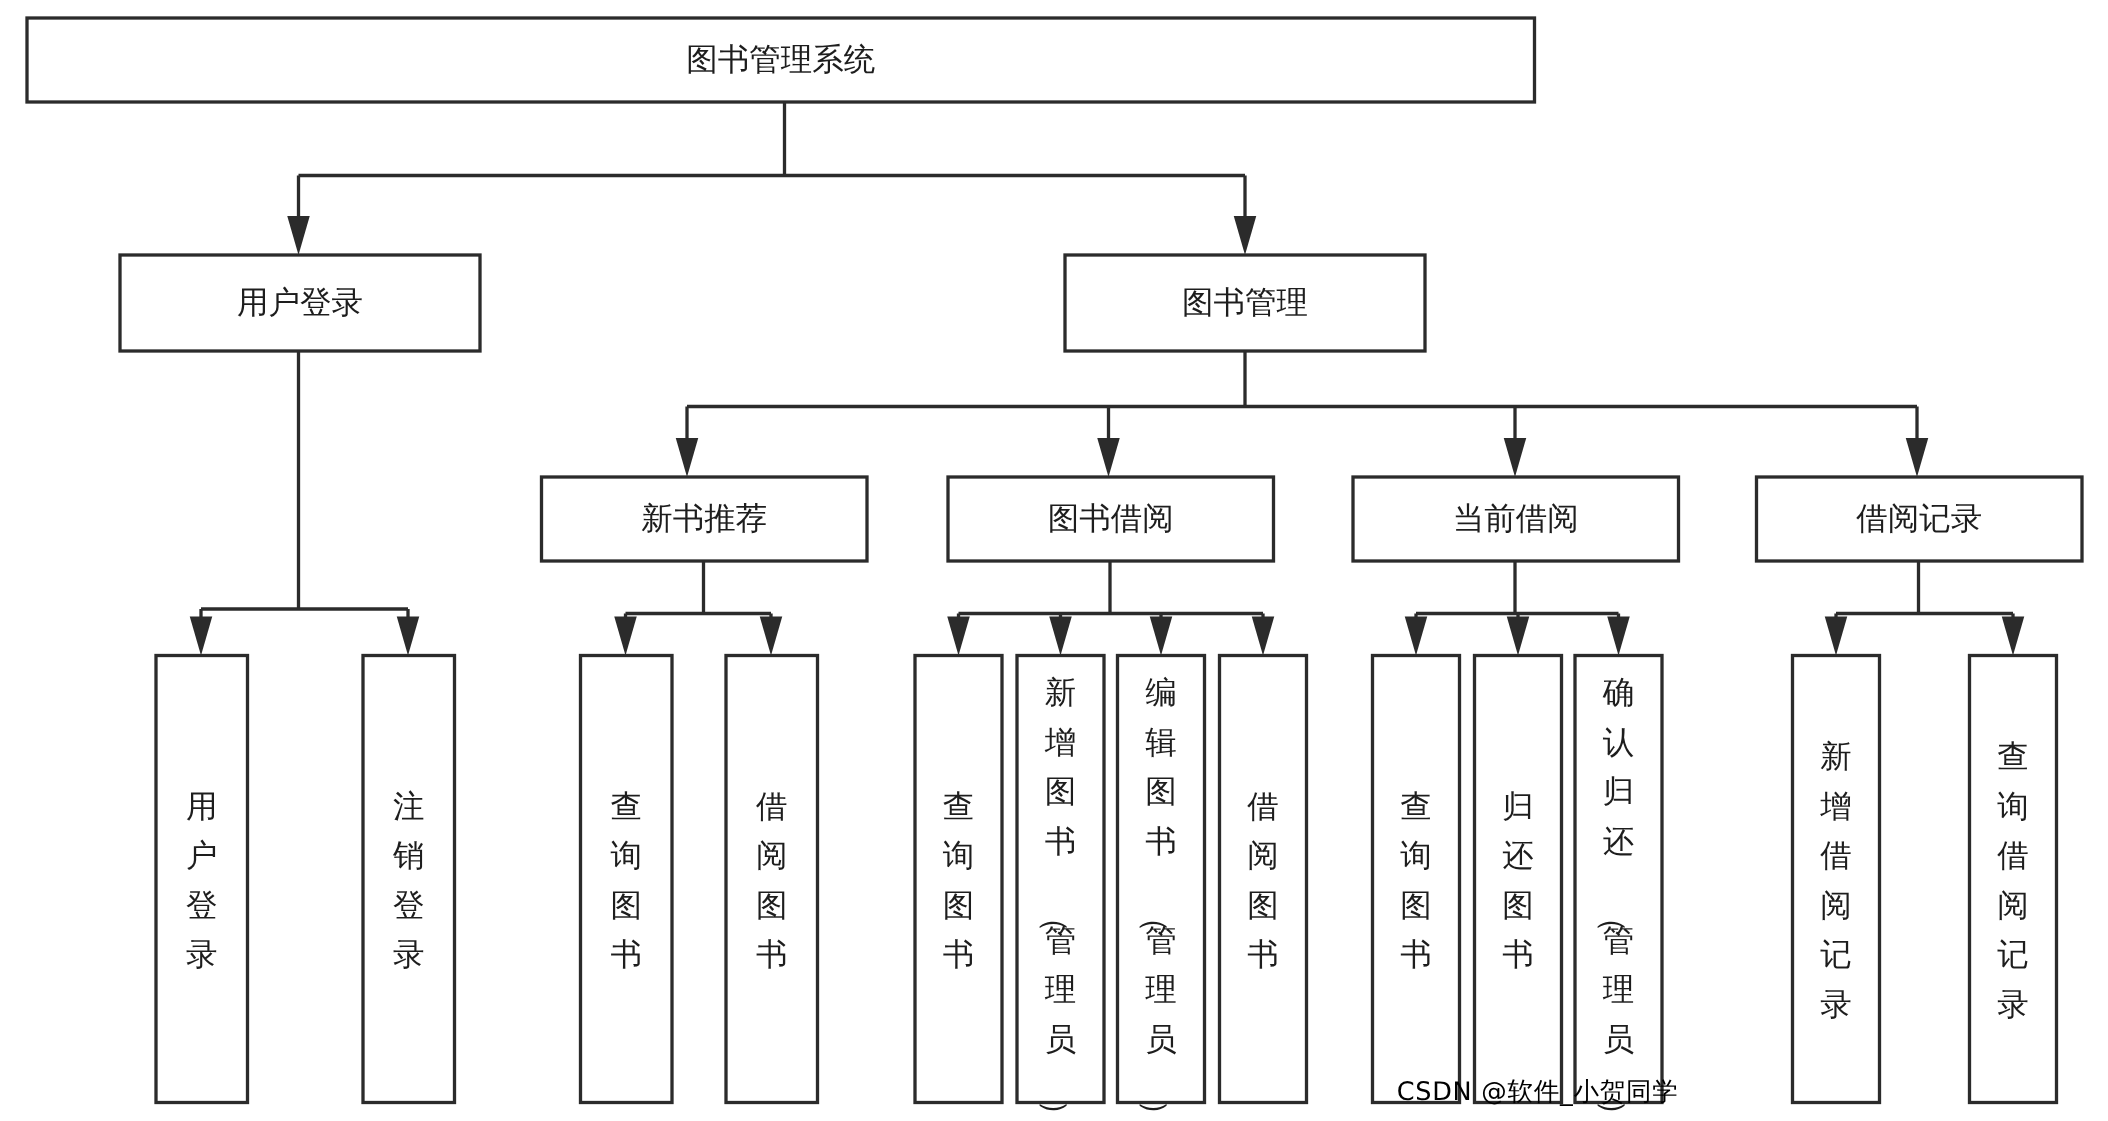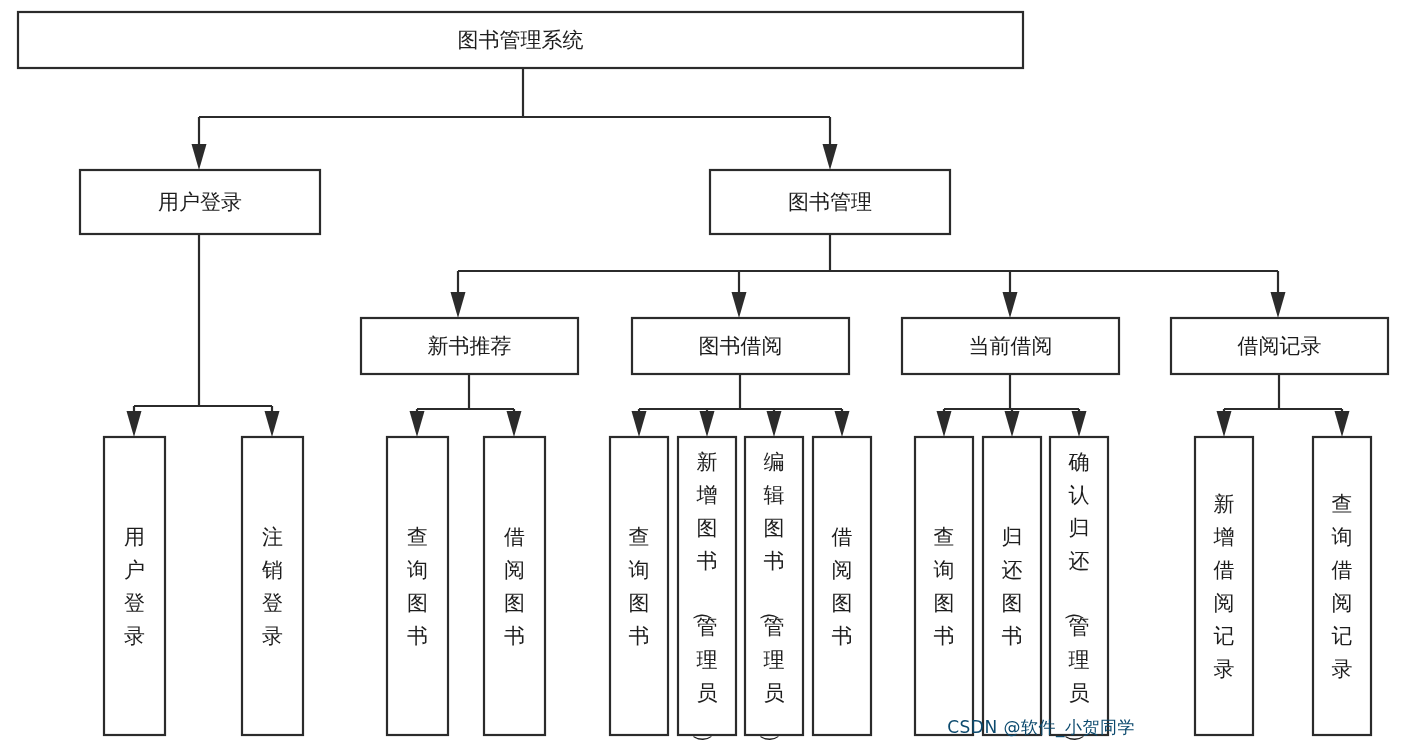--- a/index.html
+++ b/index.html
@@ -51,25 +51,25 @@
     dominant-baseline: middle;
   }
   .node-label-v {
     font-family: "DejaVu Sans", "Liberation Sans", sans-serif;
     font-size: 21px;
     fill: #1d1d1d;
     text-anchor: middle;
   }
   .watermark-text {
     position: absolute;
-    right: 14px;
+    right: 30px;
     bottom: 8px;
     font-family: "DejaVu Sans", "Liberation Sans", sans-serif;
     font-size: 17px;
-    color: #0c4a6e;
+    color: #000000;
     white-space: nowrap;
     letter-spacing: 0.5px;
     pointer-events: none;
     margin-top: 43px;
   }
 </style>
 </head>
 <body>
 
 <div id="diagram-root">

